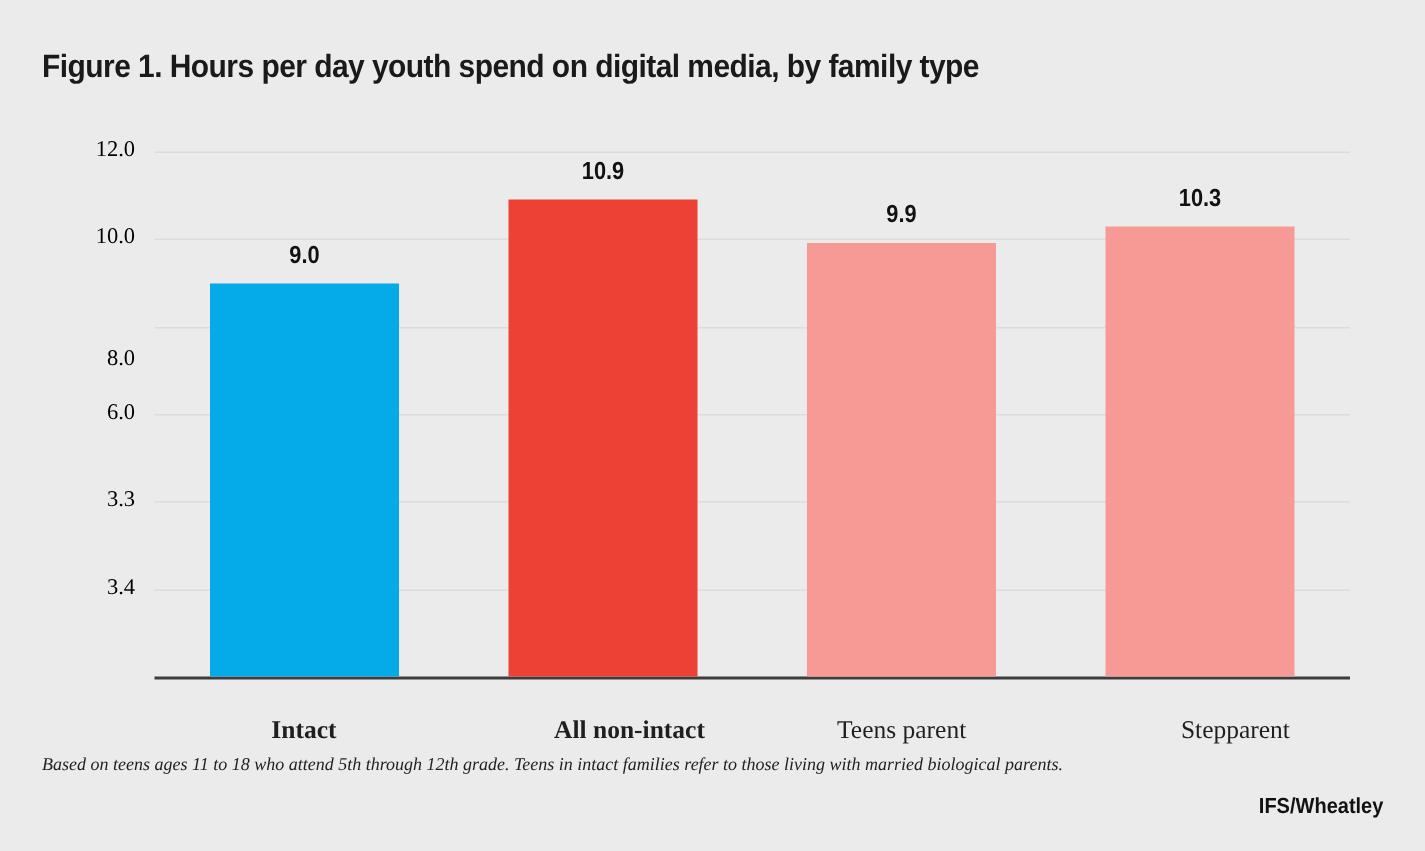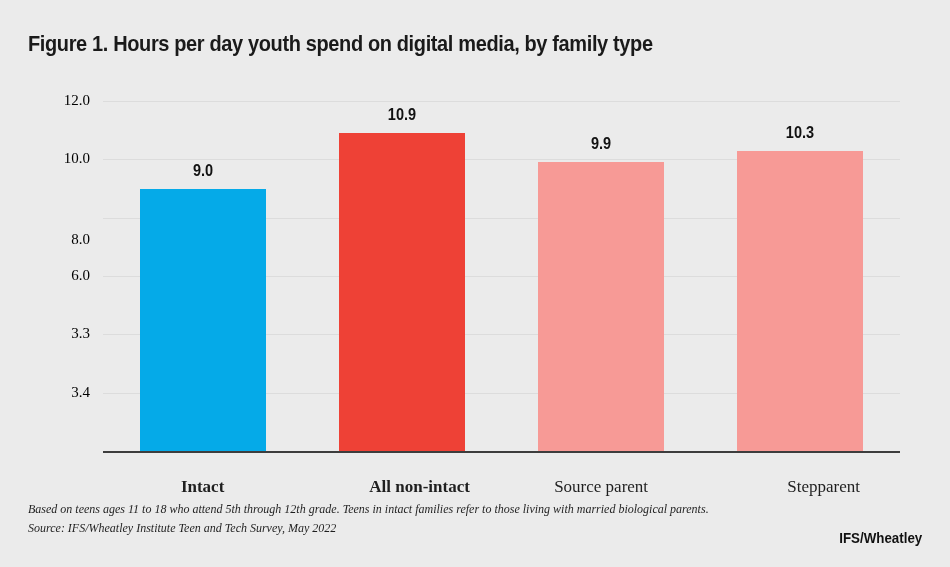--- a/index.html
+++ b/index.html
@@ -180,23 +180,22 @@
     </div>
   <div id="value-labels">
       <div class="bar-value" style="left: 140px; width: 126px; top: 161.5px;">9.0</div>
       <div class="bar-value" style="left: 339px; width: 126px; top: 106.083px;">10.9</div>
       <div class="bar-value" style="left: 538px; width: 126px; top: 135.25px;">9.9</div>
       <div class="bar-value" style="left: 737px; width: 126px; top: 123.583px;">10.3</div>
     </div>
   <div id="cat-labels">
       <div class="cat-label bold" style="left: 103px; width: 199.25px;">Intact</div>
       <div class="cat-label bold" style="left: 320px; width: 199.25px;">All non-intact</div>
-      <div class="cat-label" style="left: 501.5px; width: 199.25px;">Source parent</div>
+      <div class="cat-label" style="left: 501.5px; width: 199.25px;">Teens parent</div>
       <div class="cat-label" style="left: 724px; width: 199.25px;">Stepparent</div>
     </div>
 </div>
 
 <div id="footnotes">
   <div class="footnote">Based on teens ages 11 to 18 who attend 5th through 12th grade. Teens in intact families refer to those living with married biological parents.</div>
-  <div class="footnote">Source: IFS/Wheatley Institute Teen and Tech Survey, May 2022</div>
 </div>
 
 <div id="attribution">IFS/Wheatley</div>
 
 </body></html>

